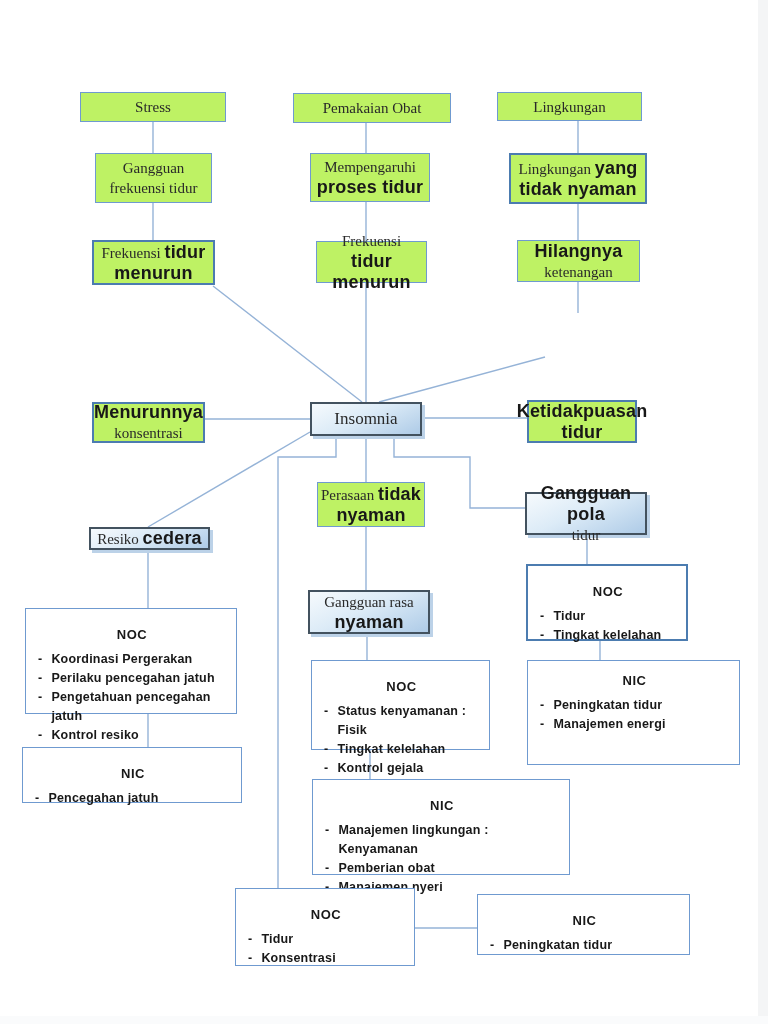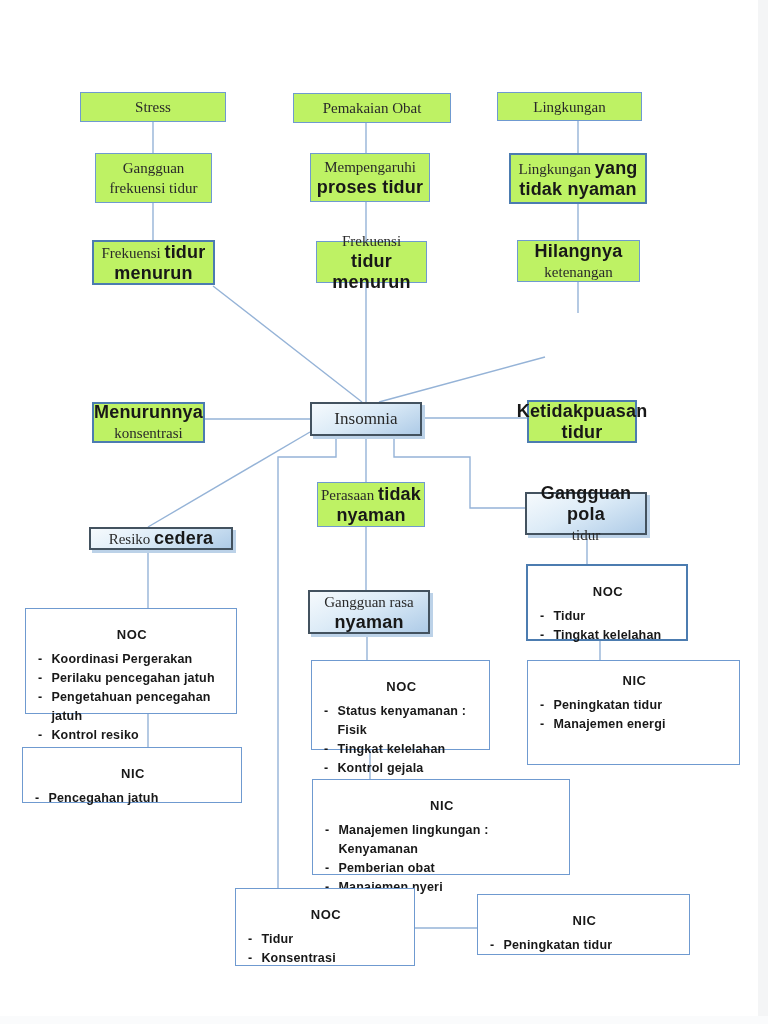--- a/index.html
+++ b/index.html
@@ -113,21 +113,21 @@
     </div>
 
   <div class="node" style="left:317px;top:482px;width:108px;height:45px">
       <div><span class="seg">Perasaan </span><span class="seg seg-bold">tidak</span></div>
       <div><span class="seg seg-bold">nyaman</span></div>
     </div>
   <div class="node shaded" style="left:525px;top:492px;width:122px;height:43px">
       <div><span class="seg seg-bold">Gangguan pola</span></div>
       <div><span class="seg">tidur</span></div>
     </div>
-  <div class="node shaded" style="left:89px;top:527px;width:144px;height:23px">
+  <div class="node shaded" style="left:89px;top:527px;width:121px;height:23px">
       <div><span class="seg">Resiko </span><span class="seg seg-bold">cedera</span></div>
     </div>
   <div class="node shaded" style="left:308px;top:590px;width:122px;height:44px">
       <div><span class="seg">Gangguan rasa</span></div>
       <div><span class="seg seg-bold">nyaman</span></div>
     </div>
 
   <div class="obox" style="left:25px;top:608px;width:212px;height:106px">
     <div class="obox-title">NOC</div>
     <div>

